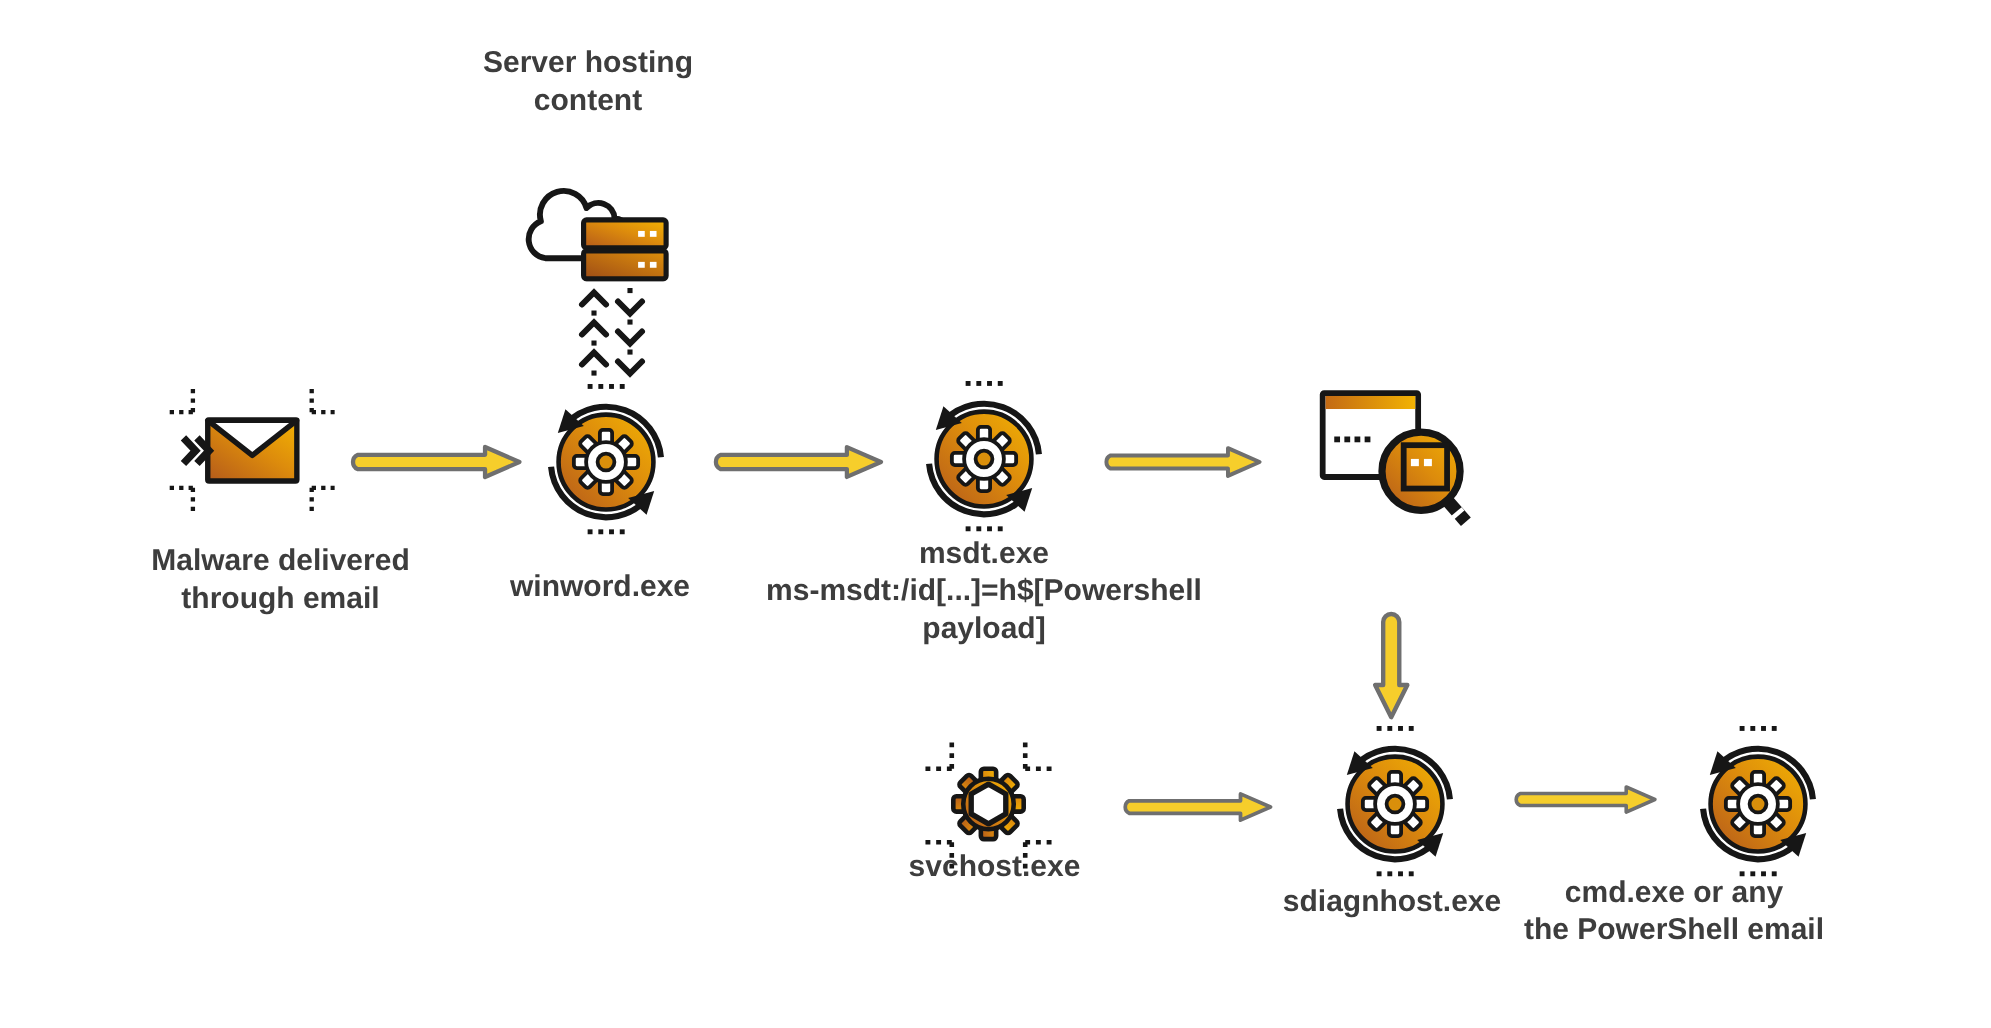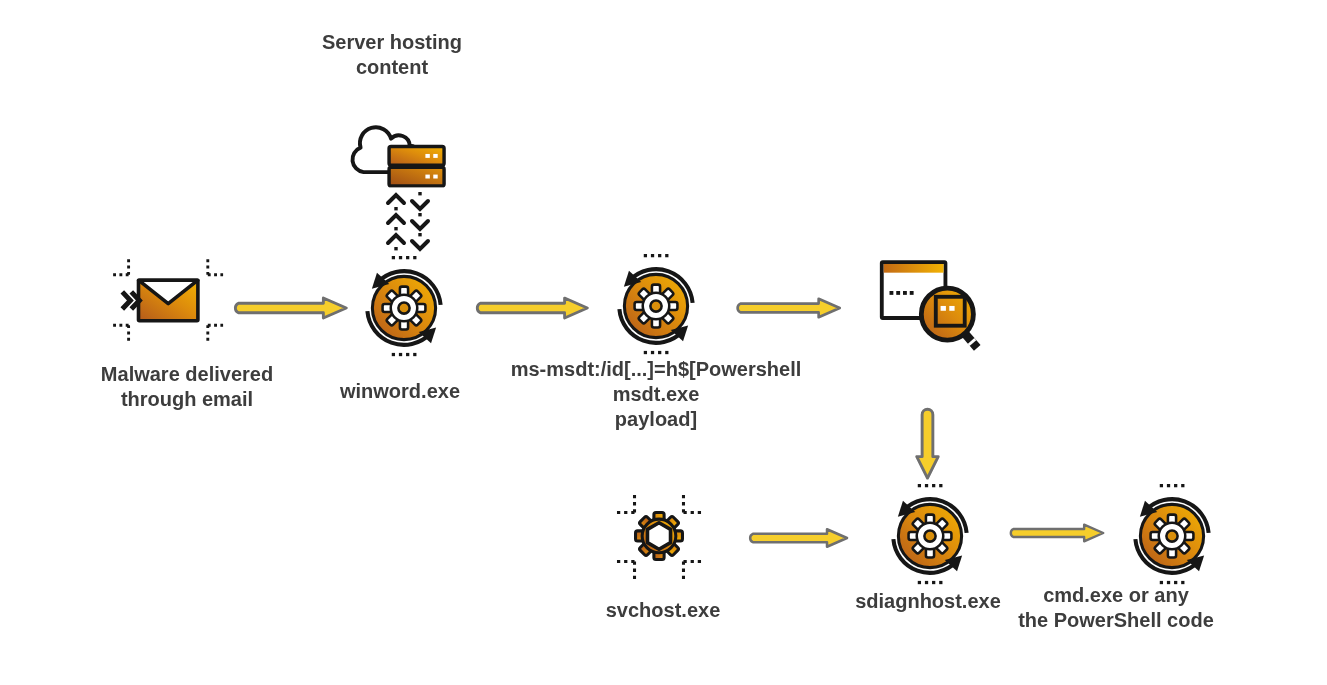--- a/index.html
+++ b/index.html
@@ -185,41 +185,41 @@
   </div>
 
   <svg class="abs" style="left:468px;top:294px;" width="125" height="28" viewBox="0 0 132 28">
       <use href="#sym-arrow-h"></use>
     </svg>
 
   <svg class="abs" style="left:610px;top:254px;" width="92" height="102" viewBox="0 0 90 100">
       <use href="#sym-process"></use>
     </svg>
   <div class="lbl" style="left:656px;top:357px;">
+    <div>msdt.exe</div>
     <div>ms-msdt:/id[...]=h$[Powershell</div>
-    <div>msdt.exe</div>
     <div>payload]</div>
   </div>
 
   <svg class="abs" style="left:729px;top:294px;" width="116" height="28" viewBox="0 0 132 28">
       <use href="#sym-arrow-h"></use>
     </svg>
 
   <svg class="abs" style="left:876px;top:256px;" width="108" height="97" viewBox="0 0 112 100">
       <use href="#sym-codemag"></use>
     </svg>
 
   <svg class="abs" style="left:912px;top:402px;" width="30" height="80" viewBox="0 0 30 82">
       <use href="#sym-arrow-v"></use>
     </svg>
 
   <svg class="abs" style="left:608px;top:490px;" width="102" height="94" viewBox="0 0 100 92">
       <use href="#sym-gearhex"></use>
     </svg>
-  <div class="lbl" style="left:663px;top:598px;text-align:right;">
+  <div class="lbl" style="left:663px;top:566px;text-align:right;">
     <div>svchost.exe</div>
   </div>
 
   <svg class="abs" style="left:742px;top:524px;" width="110" height="28" viewBox="0 0 132 28">
       <use href="#sym-arrow-h"></use>
     </svg>
 
   <svg class="abs" style="left:884px;top:484px;" width="92" height="102" viewBox="0 0 90 100">
       <use href="#sym-process"></use>
     </svg>
@@ -229,16 +229,16 @@
 
   <svg class="abs" style="left:1003px;top:519px;" width="105" height="28" viewBox="0 0 132 28">
       <use href="#sym-arrow-h"></use>
     </svg>
 
   <svg class="abs" style="left:1126px;top:484px;" width="92" height="102" viewBox="0 0 90 100">
       <use href="#sym-process"></use>
     </svg>
   <div class="lbl" style="left:1116px;top:583px;">
     <div>cmd.exe or any</div>
-    <div>the PowerShell code</div>
+    <div>the PowerShell email</div>
   </div>
 
 </div>
 
 </body></html>

